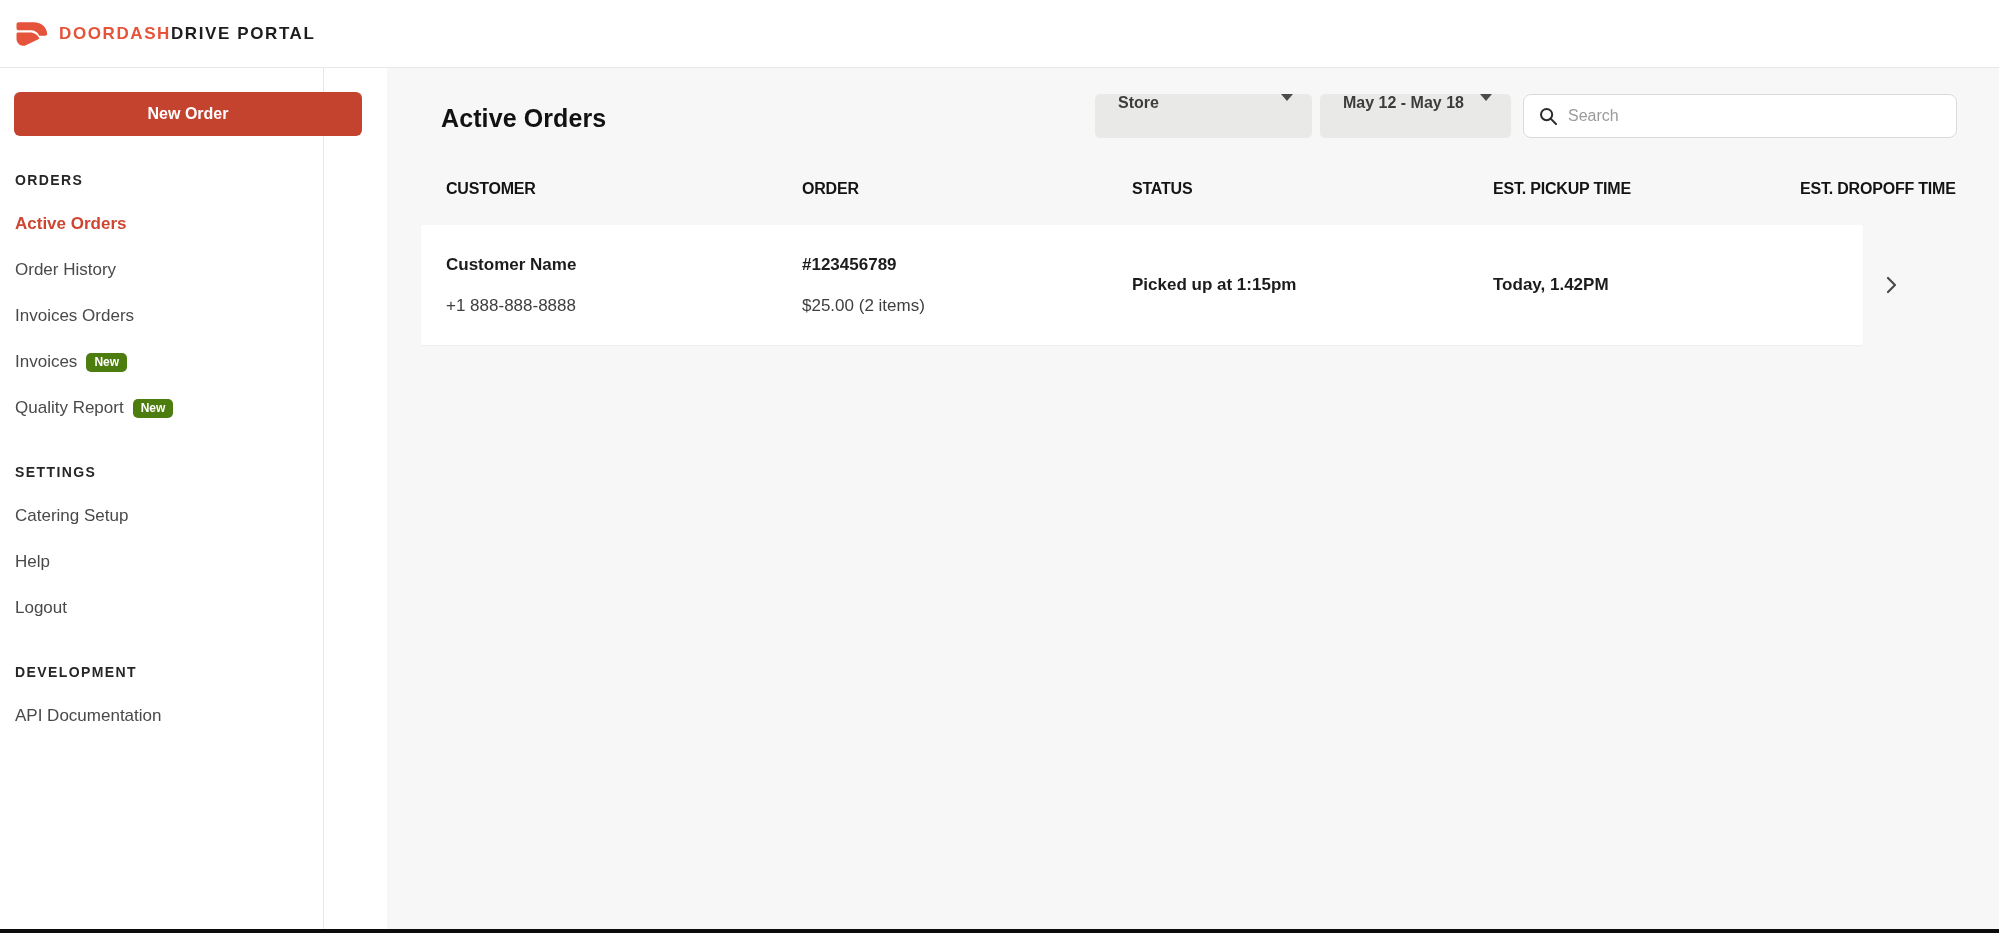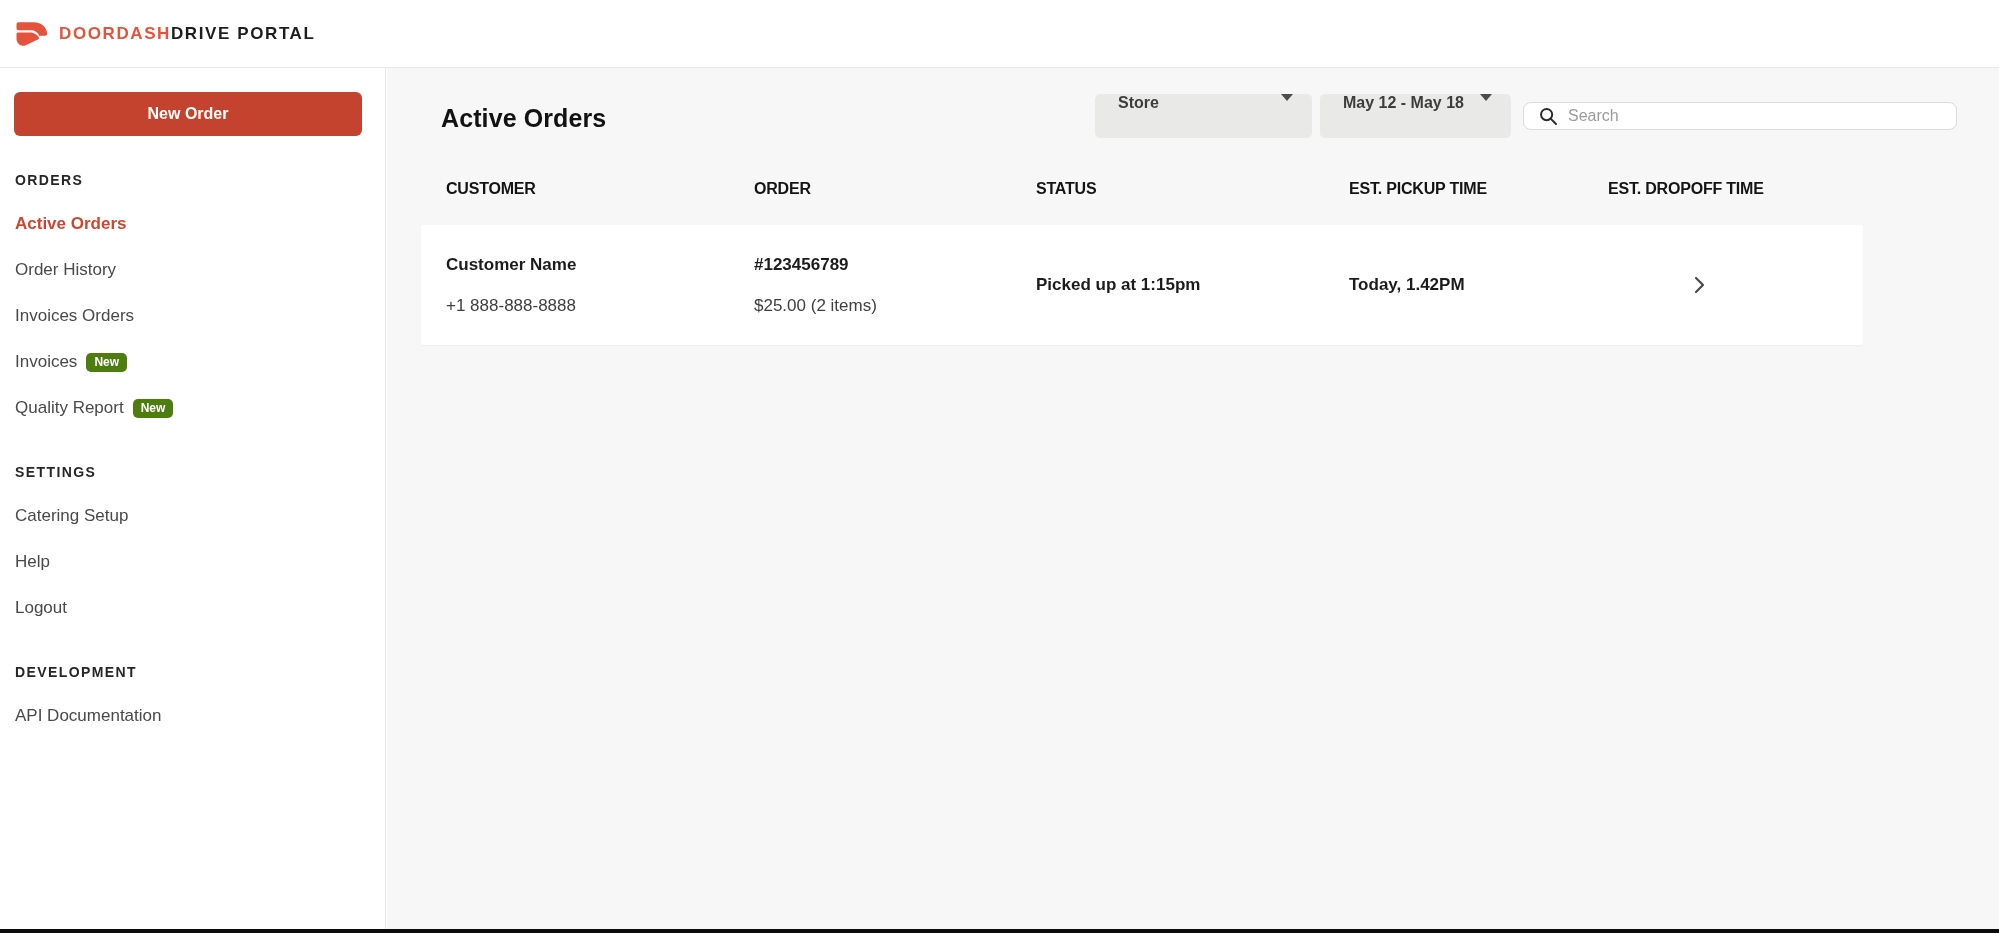--- a/index.html
+++ b/index.html
@@ -16,21 +16,21 @@
     background:#ffffff; border-bottom:1px solid #e8e8e8;
     display:flex; align-items:center; padding-left:14px; z-index:3;
   }
   .logo { display:inline-flex; margin-right:11px; }
   .brand { font-weight:800; font-size:17px; letter-spacing:1.6px; }
   .brand-red { color:#E6533B; }
   .brand-dark { color:#1d1d1d; }
 
   
   .sidebar {
-    position:absolute; top:68px; left:0; bottom:4px; width:386px;
+    position:absolute; top:68px; left:0; bottom:4px; width:324px;
     background:#ffffff; border-right:1px solid #e8e8e8;
     padding:24px 24px 0 15px; z-index:2;
   }
   .new-order {
     display:flex; align-items:center; justify-content:center;
     width:348px; height:44px; margin-left:-1px;
     background:#C4432E; color:#ffffff; border:none; border-radius:6px;
     font-family:inherit; font-weight:700; font-size:16px; cursor:pointer;
   }
   .section-title {
@@ -71,36 +71,37 @@
   }
   .dropdown .dd-label { font-size:16px; font-weight:600; color:#3d3d3d; }
   .dropdown.store { width:217px; }
   .dropdown.date  { width:191px; margin-left:8px; }
   .caret {
     width:0; height:0; margin-left:14px;
     border-left:6px solid transparent; border-right:6px solid transparent;
     border-top:7px solid #4c4c4c;
   }
   .search {
-    width:434px; height:28px; margin-left:12px;
+    width:434px; height:44px; margin-left:12px;
     background:#ffffff; border:1px solid #dbdbdb; border-radius:8px;
     display:flex; align-items:center; padding:0 12px 0 15px;
   }
   .search-icon { display:inline-flex; margin-right:10px; }
   .search input {
     flex:1; border:none; outline:none; background:transparent;
     font-family:inherit; font-size:16px; color:#2b2b2b;
   }
   .search input::placeholder { color:#9b9b9b; }
 
   
   .grid {
     display:grid;
     grid-template-columns:308px 282px 313px 259px 232px 48px;
     width:1442px;
+    gap:48px;
   }
   .thead {
     position:absolute; left:34px; top:112px;
   }
   .th {
     padding-left:25px; font-size:16px; font-weight:800;
     color:#141414; letter-spacing:-0.2px; white-space:nowrap;
   }
   .row-card {
     position:absolute; left:34px; top:157px; height:120px;

